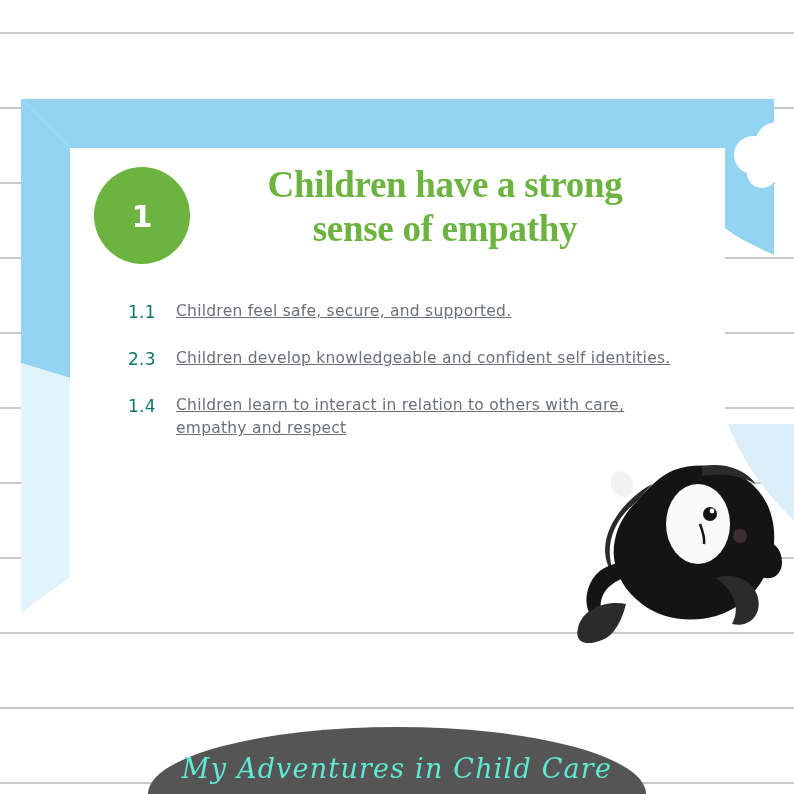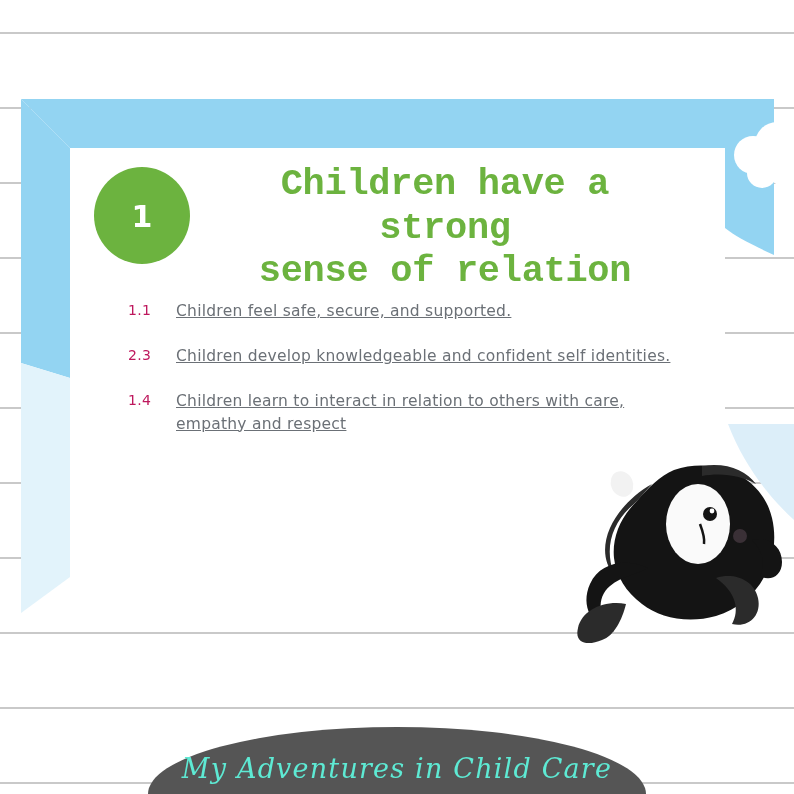--- a/index.html
+++ b/index.html
@@ -62,44 +62,44 @@
     margin-top: 2px;
   }
   
   #outcome-title {
     position: absolute;
     left: 205px;
     top: 163px;
     width: 480px;
     text-align: center;
     color: #6CB33F;
-    font-family: Liberation Mono, monospace;
+    font-family: Liberation Serif, serif;
     font-size: 37px;
     font-weight: bold;
     line-height: 1.18;
     letter-spacing: -0.3px;
   }
   
   #outcome-list {
     position: absolute;
     left: 128px;
     top: 300px;
     width: 560px;
   }
   .outcome-row {
     display: flex;
     align-items: flex-start;
     margin-bottom: 22px;
   }
   .outcome-num {
     flex: 0 0 auto;
     width: 48px;
-    color: #be185d;
-    font-family: "DejaVu Sans", sans-serif;
-    font-size: 14px;
+    color: #0f766e;
+    font-family: "DejaVu Sans", sans-serif;
+    font-size: 17px;
     line-height: 1.48;
     letter-spacing: 0.3px;
   }
   .outcome-text {
     flex: 1 1 auto;
     color: #6b7076;
     font-family: "DejaVu Sans", sans-serif;
     font-size: 15.5px;
     line-height: 1.48;
     letter-spacing: 0.25px;
@@ -167,21 +167,21 @@
 
     <path id="shape-splash" d="M728,424 L794,424 L794,520 C770,498 744,466 728,424 Z" fill="#DCEEF9"></path>
   </svg>
 
   <div id="number-badge" style="background:#6CB33F;">
     <span>1</span>
   </div>
 
   <div id="outcome-title">
     <div>Children have a strong</div>
-    <div>sense of relation</div>
+    <div>sense of empathy</div>
   </div>
 
   <div id="outcome-list">
 
     <div class="outcome-row">
       <div class="outcome-num">1.1</div>
       <div class="outcome-text">Children feel safe, secure, and supported.</div>
     </div>
 
 

